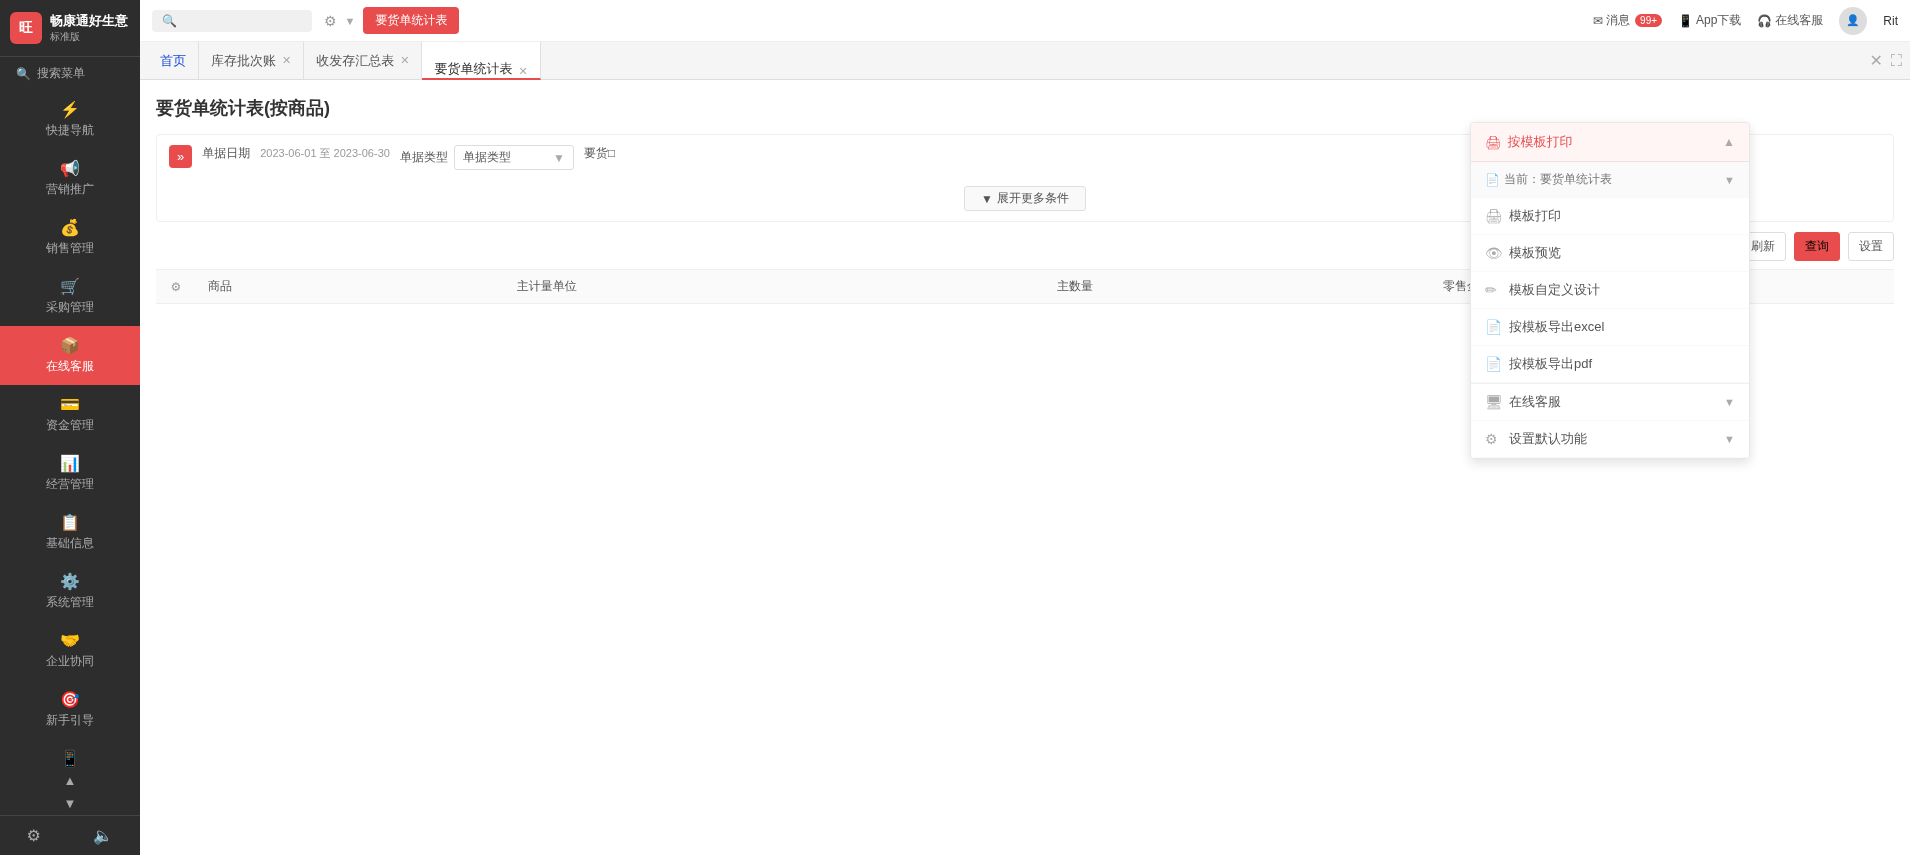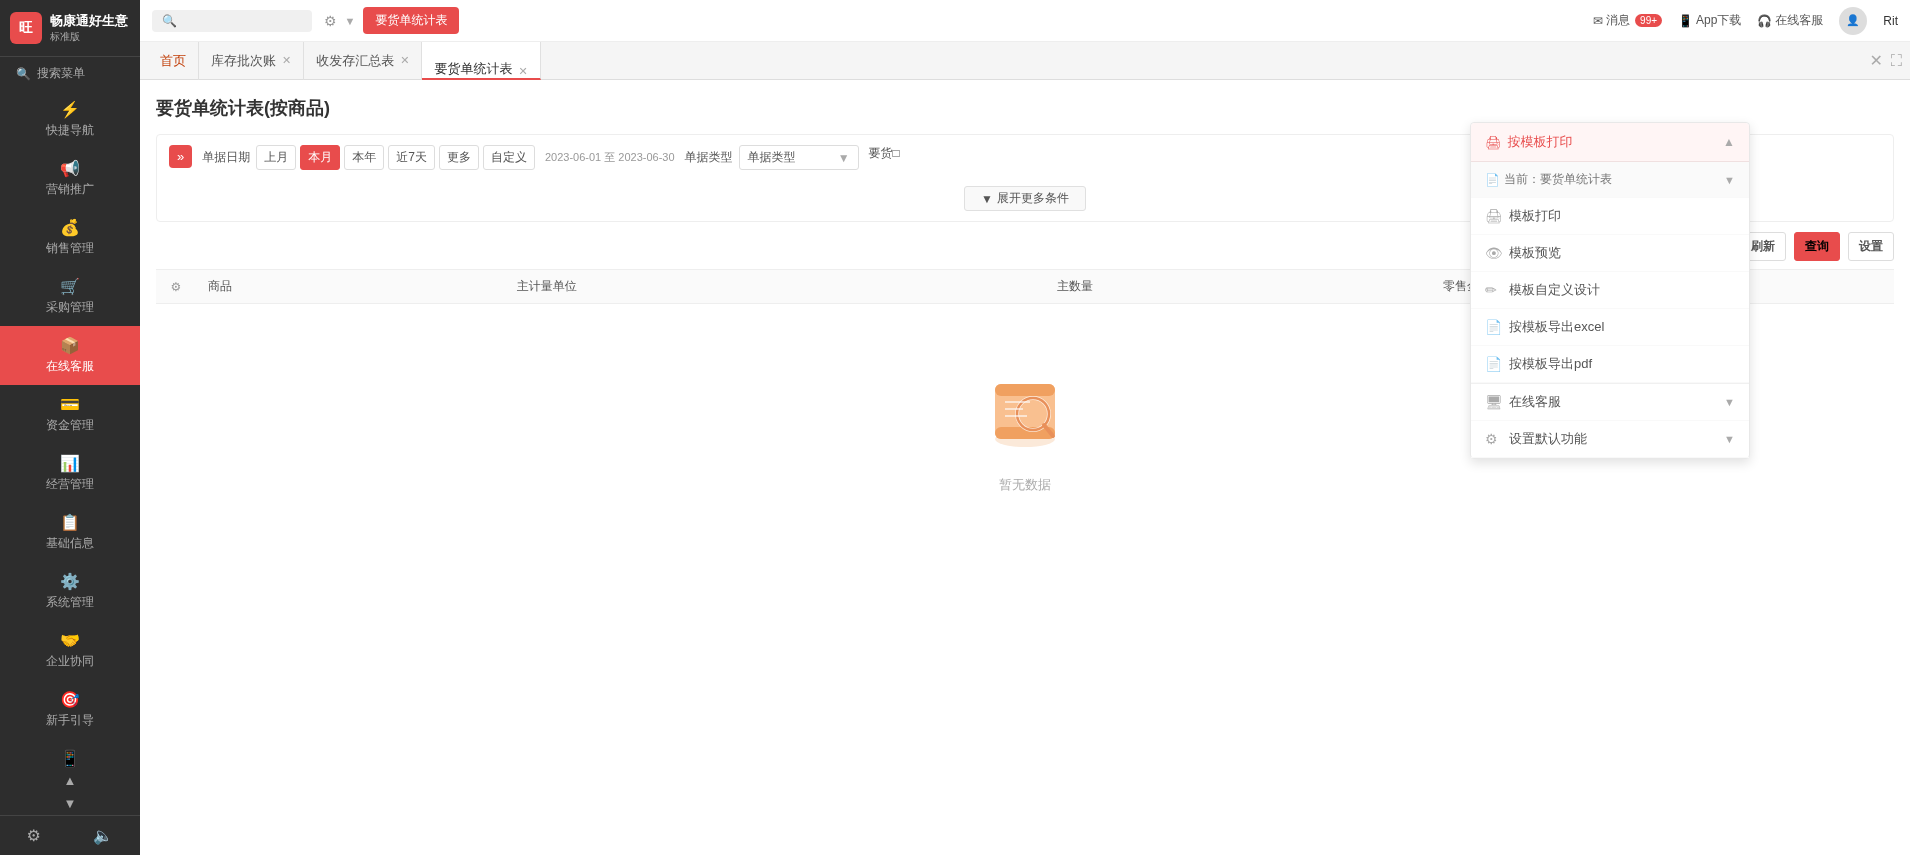--- a/index.html
+++ b/index.html
@@ -116,21 +116,21 @@
     .tab {
       display: flex; align-items: center;
       padding: 0 12px;
       height: 38px;
       cursor: pointer;
       color: #555;
       font-size: 13px;
       border-right: 1px solid #e0e0e0;
       white-space: nowrap;
     }
-    .tab.home { color: #c2410c; }
+    .tab.home { color: #1d4ed8; }
     .tab.active { background: #fff; color: #333; font-weight: 500; border-bottom: 2px solid #e84c4c; align-items: flex-end; }
     .tab .close-btn { margin-left: 6px; color: #aaa; font-size: 11px; cursor: pointer; }
     .tabbar-right { margin-left: auto; display: flex; align-items: center; gap: 8px; }
     .tabbar-action { cursor: pointer; color: #aaa; font-size: 16px; }
 
     
     .content {
       flex: 1;
       background: #fff;
       overflow: auto;
@@ -196,21 +196,21 @@
 
     
     .toolbar {
       display: flex; align-items: center; justify-content: flex-end;
       margin-bottom: 8px; gap: 8px;
     }
     .toolbar-btn {
       display: flex; align-items: center; gap: 3px;
       padding: 5px 10px; border: 1px solid #ddd;
       border-radius: 3px; cursor: pointer; font-size: 12px;
-      background: #fff; color: #555; font-weight: bold;
+      background: #fff; color: #555;
     }
     .toolbar-btn.primary {
       background: #e84c4c; color: #000000; border-color: #e84c4c;
     }
     .toolbar-dots { cursor: pointer; color: #aaa; font-size: 16px; }
 
     
     .data-table {
       width: 100%;
       border-collapse: collapse;
@@ -404,28 +404,20 @@
 
   <div class="content">
     <div class="page-title">要货单统计表(按商品)</div>
 
     <div class="filter-bar">
       <button class="filter-expand-btn">
         <span>»</span>
       </button>
       <div class="filter-group">
         <span class="filter-label">单据日期</span>
-        <div class="filter-date-btns">
-          <button class="filter-date-btn">上月</button>
-          <button class="filter-date-btn active">本月</button>
-          <button class="filter-date-btn">本年</button>
-          <button class="filter-date-btn">近7天</button>
-          <button class="filter-date-btn">更多</button>
-          <button class="filter-date-btn">自定义</button>
-        </div>
         <span class="filter-date-range">2023-06-01 至 2023-06-30</span>
       </div>
       <div class="filter-group">
         <span class="filter-label">单据类型</span>
         <div class="filter-select">
           <span>单据类型</span>
           <span class="arrow">▼</span>
         </div>
       </div>
       <div class="filter-group">
@@ -467,42 +459,20 @@
           <th>商品</th>
           <th>主计量单位</th>
           <th>主数量</th>
           <th>零售金额</th>
         </tr>
       </thead>
       <tbody>
       </tbody>
     </table>
 
-    <div class="empty-state">
-      <div class="empty-icon">
-        <div style="position:relative; width:100px; height:100px; margin:auto;">
-          <svg width="100" height="100" viewBox="0 0 100 100">
-
-            <ellipse cx="50" cy="75" rx="30" ry="8" fill="#f5c8a0" opacity="0.4"></ellipse>
-            <rect x="20" y="20" width="60" height="55" rx="6" ry="6" fill="#f9c090"></rect>
-            <rect x="20" y="20" width="60" height="12" rx="6" ry="6" fill="#f0a060"></rect>
-            <rect x="20" y="63" width="60" height="12" rx="6" ry="6" fill="#f0a060"></rect>
-
-            <circle cx="58" cy="50" r="16" fill="none" stroke="#fff" stroke-width="4" opacity="0.7"></circle>
-            <circle cx="58" cy="50" r="16" fill="none" stroke="#e8905a" stroke-width="2.5"></circle>
-            <line x1="69" y1="61" x2="78" y2="72" stroke="#e8905a" stroke-width="4" stroke-linecap="round"></line>
-
-            <line x1="30" y1="38" x2="55" y2="38" stroke="#fff" stroke-width="2" opacity="0.6"></line>
-            <line x1="30" y1="45" x2="48" y2="45" stroke="#fff" stroke-width="2" opacity="0.6"></line>
-            <line x1="30" y1="52" x2="52" y2="52" stroke="#fff" stroke-width="2" opacity="0.6"></line>
-          </svg>
-        </div>
-      </div>
-      <div class="empty-text">暂无数据</div>
-    </div>
 
     <div class="dropdown-panel">
       <div class="dropdown-header">
         <div class="dropdown-header-left">
           <span>🖨</span>
           <span>按模板打印</span>
         </div>
         <div class="dropdown-header-right">
           <span class="icon-sm">▲</span>
         </div>

